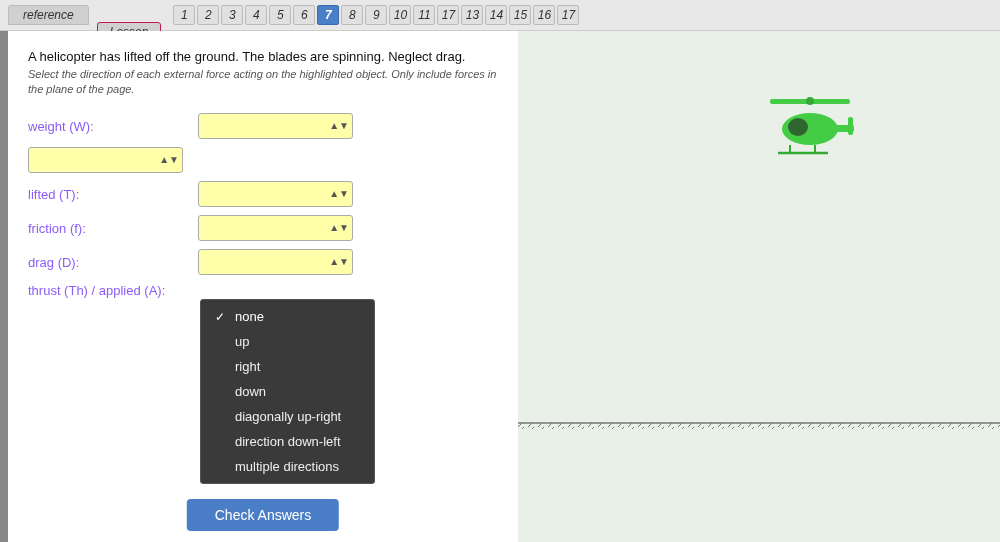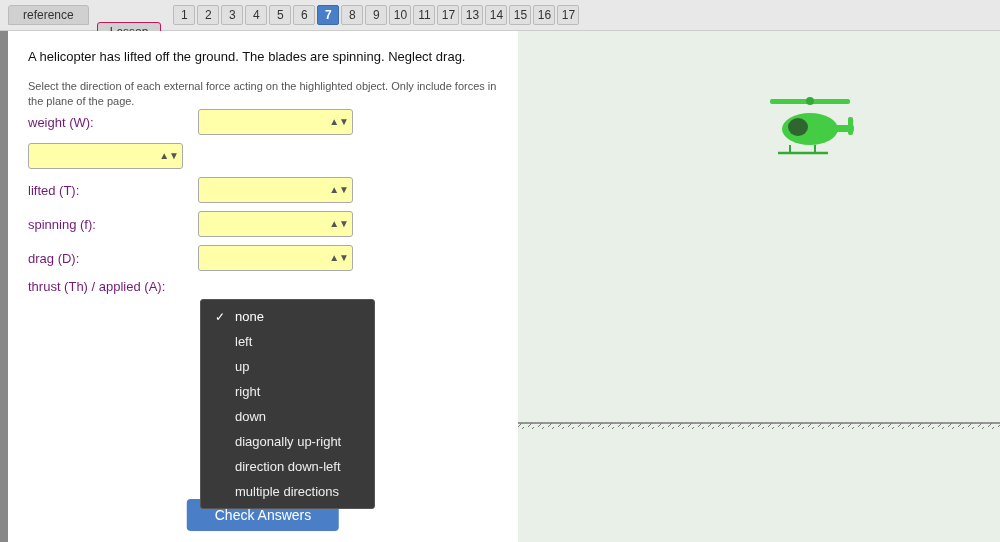--- a/index.html
+++ b/index.html
@@ -15,20 +15,21 @@
 
     
     .top-nav {
       background: #e8e8e8;
       border-bottom: 1px solid #ccc;
       display: flex;
       align-items: center;
       height: 28px;
       padding: 15px 8px;
       gap: 4px;
+      font-style: italic;
     }
     .nav-tab {
       padding: 2px 14px;
       background: #d0d0d0;
       border: 1px solid #bbb;
       border-radius: 3px 3px 0 0;
       font-size: 12px;
       cursor: pointer;
       color: #333;
     }
@@ -86,39 +87,40 @@
       width: 510px;
       background: #fff;
       padding: 16px 20px;
       position: relative;
       overflow: visible;
     }
 
     .scenario-text {
       font-size: 13px;
       color: #111;
-      margin-bottom: 12px;
       line-height: 1.5;
     }
 
     .instruction-text {
       font-size: 11px;
       color: #555;
+      margin-bottom: 16px;
       line-height: 1.4;
+      font-style: italic;
     }
 
     .force-row {
       display: flex;
       align-items: center;
       margin-bottom: 8px;
     }
     .force-label {
       width: 170px;
       font-size: 13px;
-      color: #701a75;
+      color: #8b5cf6;
     }
     .force-select {
       width: 155px;
       height: 26px;
       background: #ffffaa;
       border: 1px solid #aaa;
       border-radius: 3px;
       font-size: 12px;
       padding: 0 4px;
       appearance: none;
@@ -291,21 +293,21 @@
           <option value="left">left</option>
           <option value="right">right</option>
           <option value="up">up</option>
           <option value="down">down</option>
         </select>
         <span class="select-arrow">▲▼</span>
       </div>
     </div>
 
     <div class="force-row">
-      <div class="force-label">spinning (f):</div>
+      <div class="force-label">friction (f):</div>
       <div class="select-wrapper">
         <select class="force-select">
           <option value=""></option>
           <option value="none">none</option>
           <option value="left">left</option>
           <option value="right">right</option>
           <option value="up">up</option>
           <option value="down">down</option>
         </select>
         <span class="select-arrow">▲▼</span>
@@ -334,24 +336,20 @@
       </div>
     </div>
 
     <div class="dropdown-menu">
       <div class="dropdown-item checked">
         <span class="checkmark">✓</span>
         <span>none</span>
       </div>
       <div class="dropdown-item">
         <span class="checkmark"> </span>
-        <span>left</span>
-      </div>
-      <div class="dropdown-item">
-        <span class="checkmark"> </span>
         <span>up</span>
       </div>
       <div class="dropdown-item">
         <span class="checkmark"> </span>
         <span>right</span>
       </div>
       <div class="dropdown-item">
         <span class="checkmark"> </span>
         <span>down</span>
       </div>

